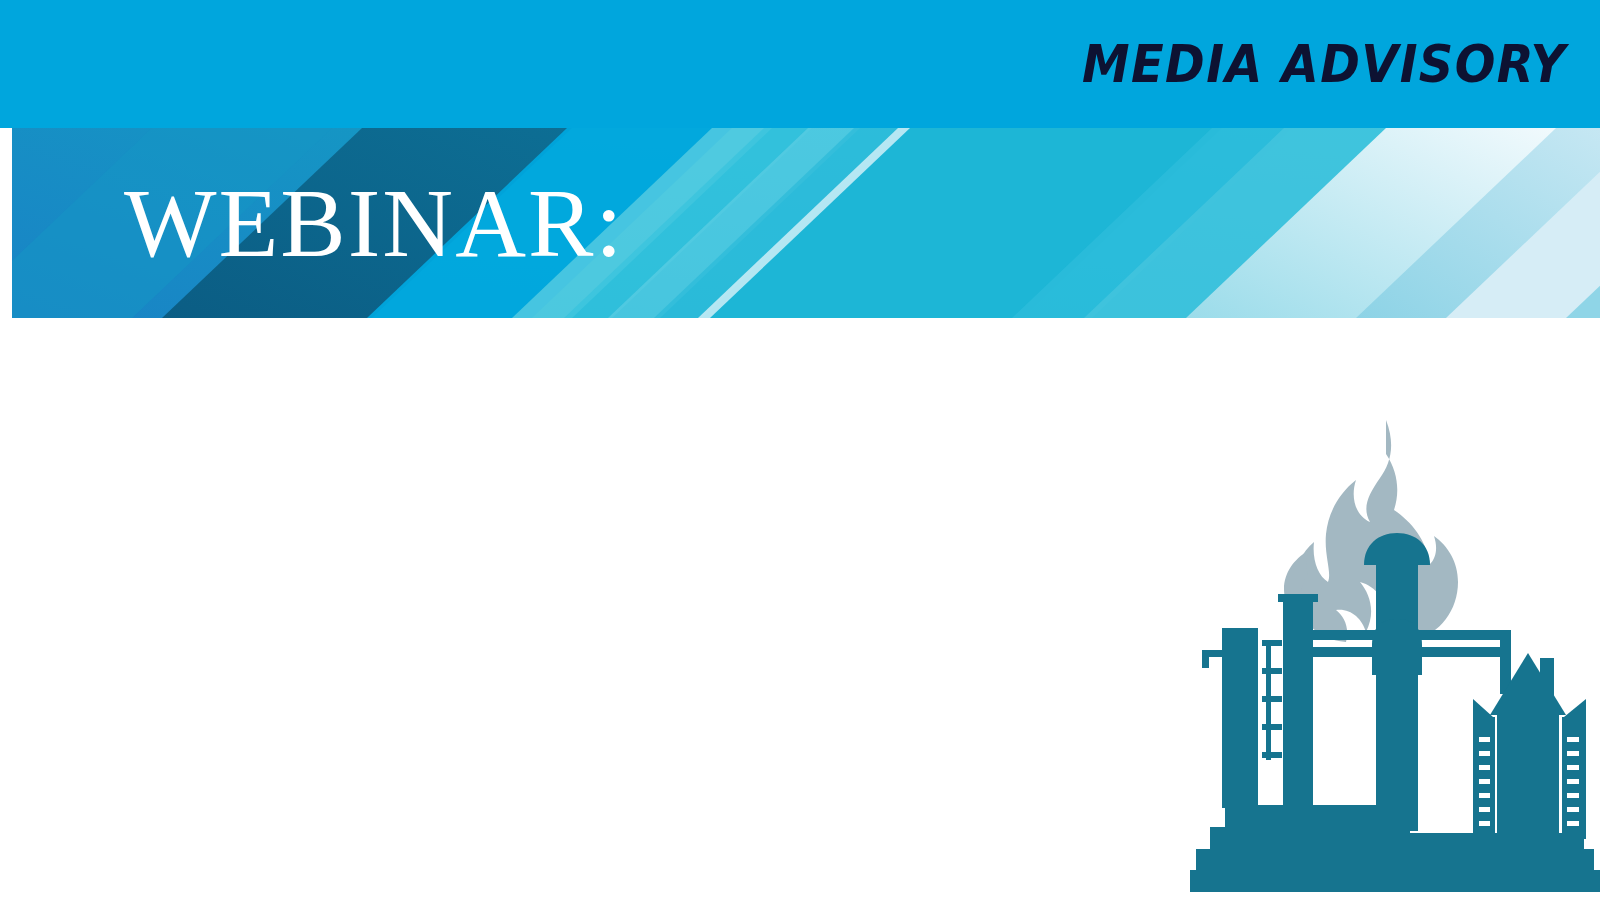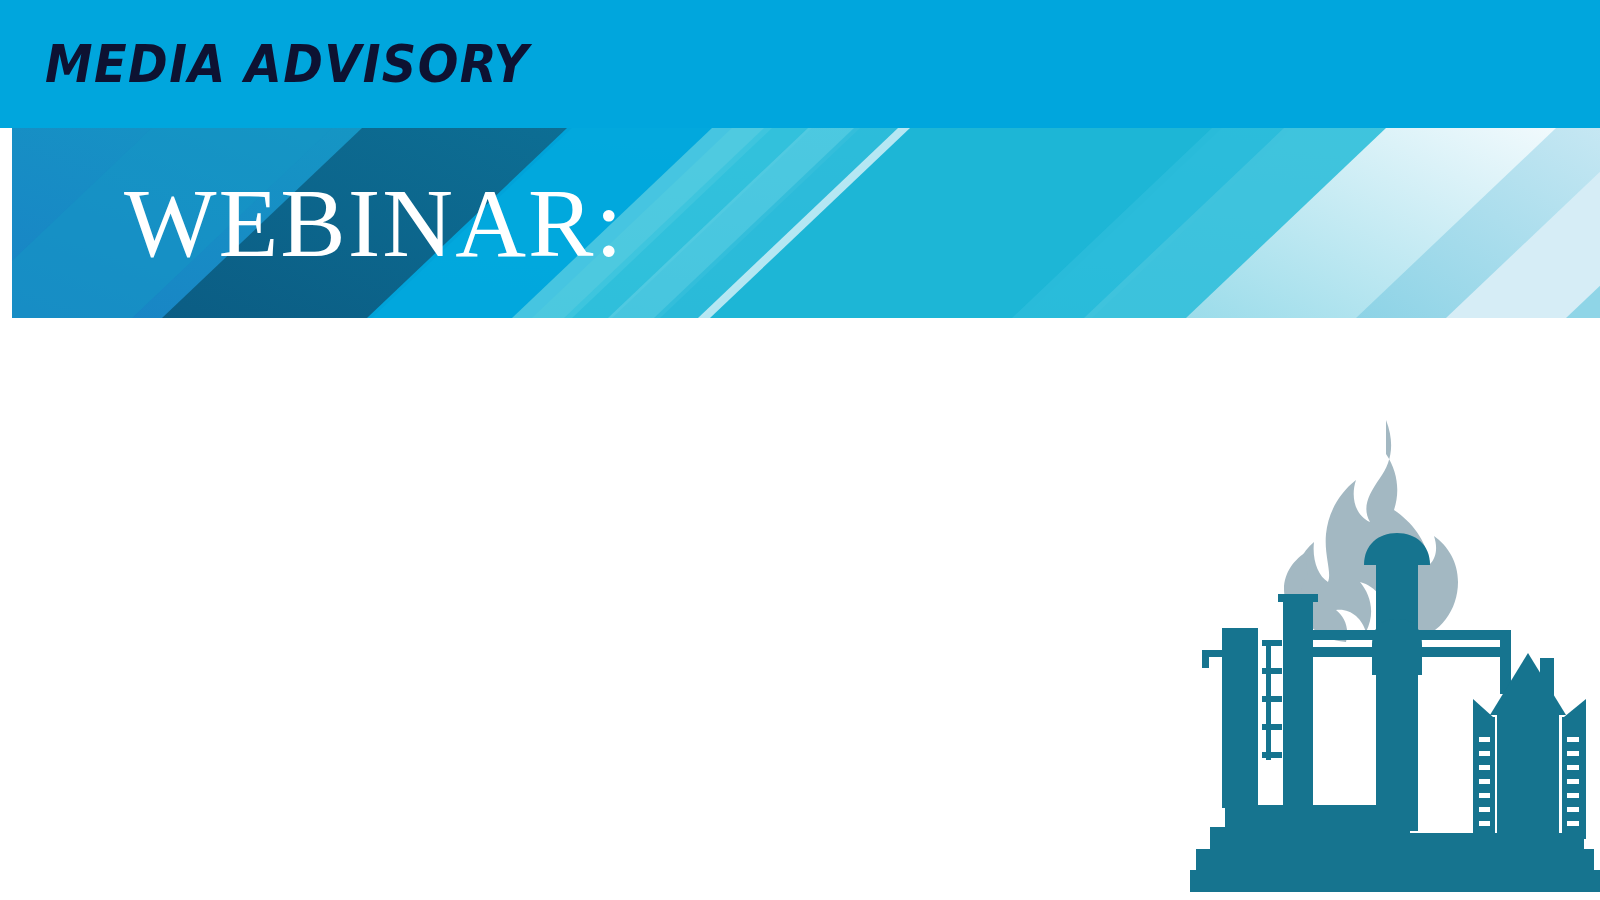--- a/index.html
+++ b/index.html
@@ -22,20 +22,21 @@
 
   
   .top-bar {
     position: absolute;
     left: 0; top: 0;
     width: 1600px;
     height: 128px;
     background: #00a6dd;
     display: flex;
     align-items: center;
+    justify-content: flex-end;
   }
 
   .media-advisory {
     font-family: "DejaVu Sans", sans-serif;
     font-style: italic;
     font-weight: 700;
     font-size: 52px;
     letter-spacing: 1.5px;
     color: #0d1232;
     padding-right: 36px;

